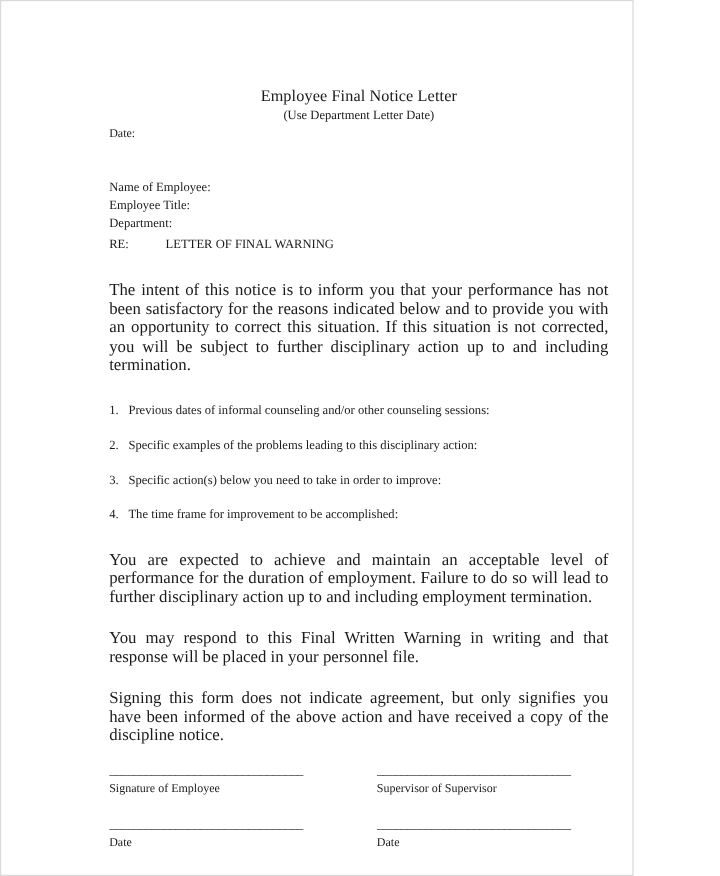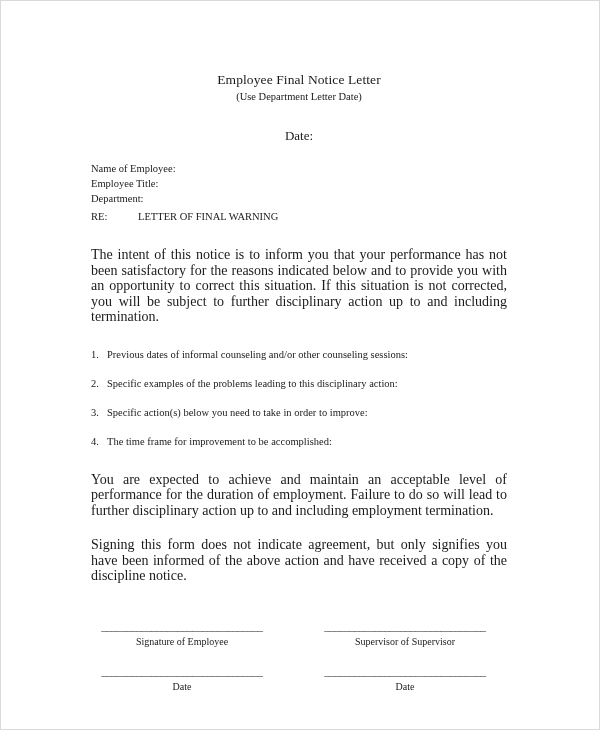--- a/index.html
+++ b/index.html
@@ -11,21 +11,21 @@
     width: 600px;
     height: 730px;
     font-family: "Liberation Serif", "DejaVu Serif", serif;
     color: #1a1a1a;
     overflow: hidden;
   }
 
   .page {
     position: relative;
     box-sizing: border-box;
-    width: 600px;
+    width: 528px;
     height: 730px;
     background: #ffffff;
     border: 1px solid #d9d9d9;
     overflow: hidden;
   }
 
   .sheet {
     position: absolute;
     left: 90px;
     top: 0;
@@ -45,27 +45,25 @@
   }
   .doc-subtitle {
     font-size: 10.5px;
     line-height: 14px;
     margin-top: 2px;
     white-space: nowrap;
   }
 
   
   .field-date {
-    margin-top: 24px;
-    font-size: 13px;
-    line-height: 15px;
-    text-align: center;
+    font-size: 10px;
+    line-height: 15px;
   }
   .field-group {
-    margin-top: 18px;
+    margin-top: 30px;
     font-size: 10.5px;
     line-height: 15px;
   }
   .field-line {
     font-size: 10.5px;
     line-height: 15px;
     white-space: nowrap;
   }
 
   .re-line {
@@ -106,22 +104,21 @@
   .num-marker {
     flex: 0 0 auto;
     width: 16px;
   }
   .num-text {
     flex: 1 1 auto;
   }
 
   
   .sig-block {
-    margin-top: 37px;
-    text-align: center;
+    margin-top: 15px;
   }
   .sig-row {
     display: flex;
     margin-bottom: 17px;
   }
   .sig-row:last-child {
     margin-bottom: 0;
   }
   .sig-col {
     width: 182px;
@@ -183,20 +180,21 @@
         <span class="num-text">Specific action(s) below you need to take in order to improve:</span>
       </div>
       <div class="num-item">
         <span class="num-marker">4.</span>
         <span class="num-text">The time frame for improvement to be accomplished:</span>
       </div>
     </div>
 
     <div class="body-para">You are expected to achieve and maintain an acceptable level of performance for the duration of employment.  Failure to do so will lead to further disciplinary action up to and including employment termination.</div>
 
+    <div class="body-para tight">You may respond to this Final Written Warning in writing and that response will be placed in your personnel file.</div>
 
     <div class="body-para tight">Signing this form does not indicate agreement, but only signifies you have been informed of the above action and have received a copy of the discipline notice.</div>
 
     <div class="sig-block">
       <div class="sig-row">
         <div class="sig-col">
           <div class="sig-rule">________________________________</div>
           <div class="sig-caption">Signature of Employee</div>
         </div>
         <div class="sig-col right">

